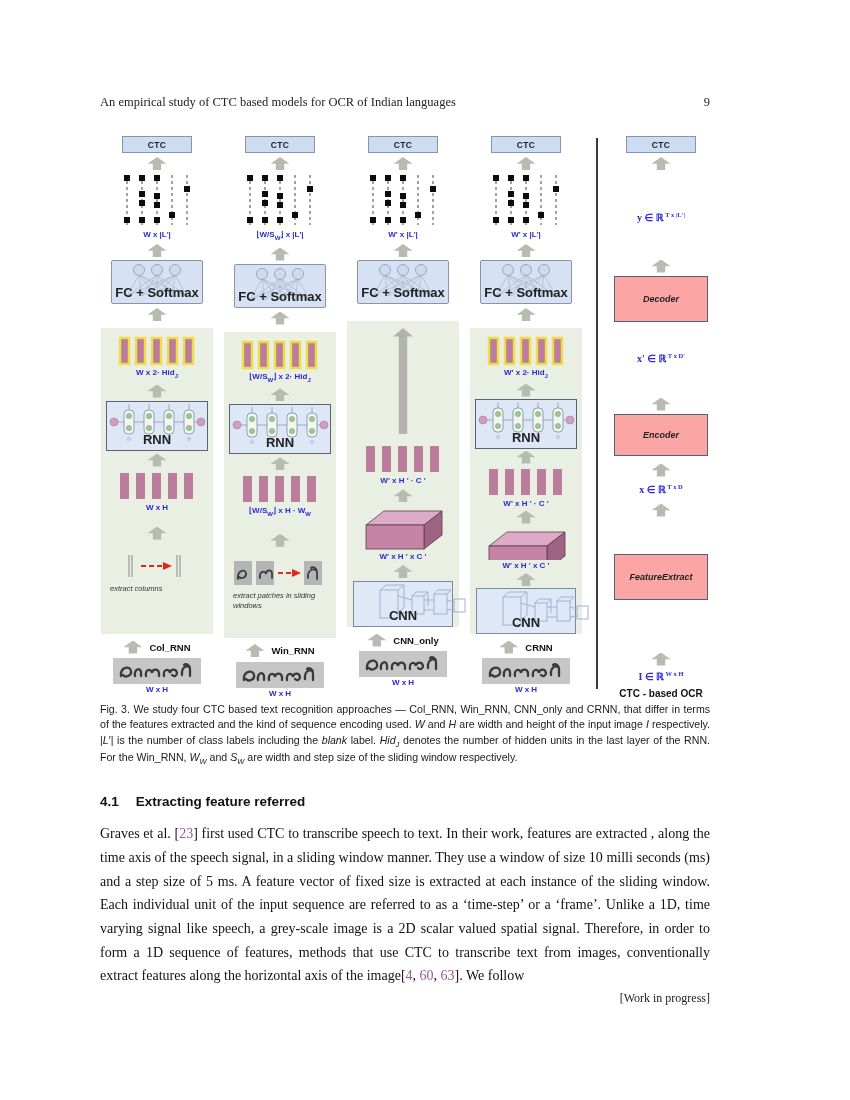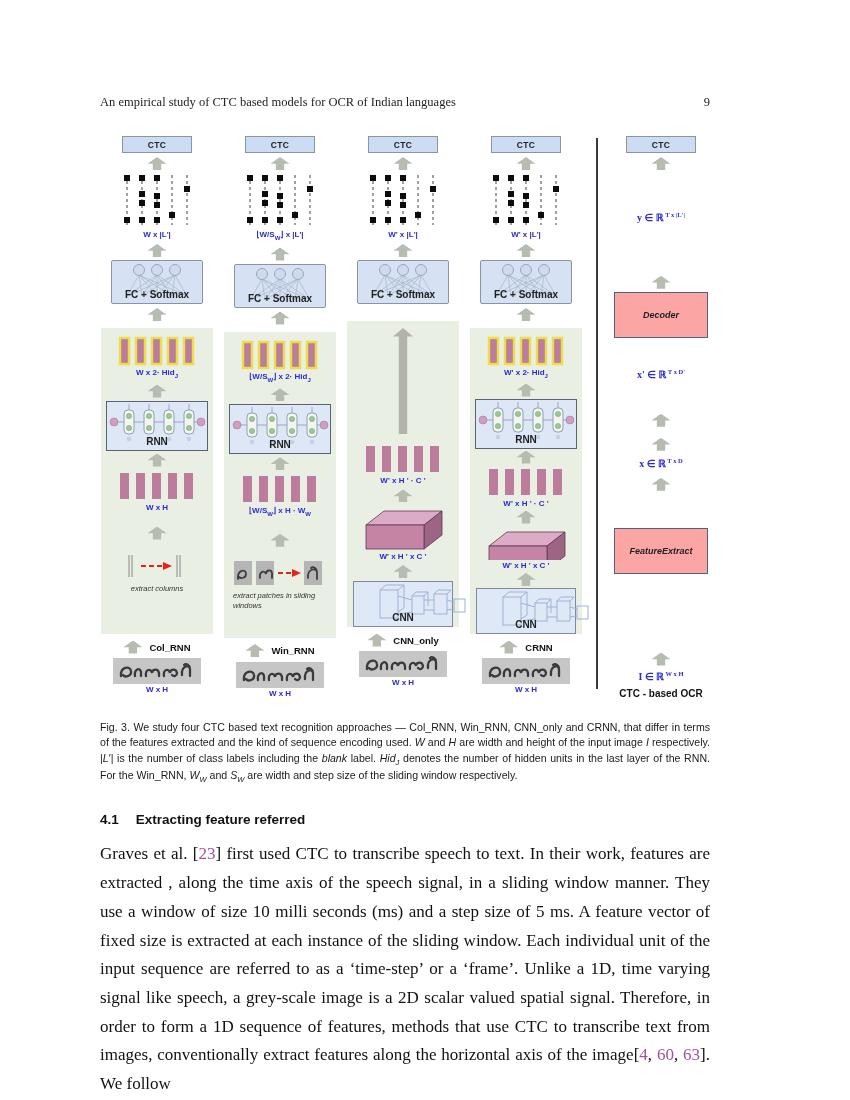--- a/index.html
+++ b/index.html
@@ -31,21 +31,21 @@
   .arrow-sp { margin:4px 0 3px 0; }
 
   .dim-label, .dim-label sub, .dim-label sup {
     font-family:"Liberation Sans",sans-serif; color:#2b2bd0; font-weight:bold; }
   .dim-label { font-size:8px; line-height:11px; text-align:center; }
   .dim-label sub { font-size:6px; }
 
   .fc-box { position:relative; width:92px; height:44px; background:#d6e1f3;
     border:1px solid #8b94a6; border-radius:2px; flex:none; }
   .box-tag { position:absolute; left:0; right:0; bottom:3px; text-align:center;
-    font-family:"Liberation Sans",sans-serif; font-weight:bold; font-size:10px; color:#222; }
+    font-family:"Liberation Sans",sans-serif; font-weight:bold; font-size:13px; color:#222; }
 
   .panel { width:112px; background:#e9efe2; margin-top:4px; height:306px;
     display:flex; flex-direction:column; align-items:center; padding-top:7px; flex:none; }
 
   .bars { flex:none; }
   .rnn-box { position:relative; width:102px; height:50px; background:#dde7f6;
     border:1px solid #5a6375; flex:none; }
   .cnn-box { position:relative; width:100px; height:46px; background:#dfe8f7;
     border:1px solid #7f8aa0; flex:none;padding-left:20px; }
 
@@ -61,28 +61,28 @@
   .math-label, .math-label sup { font-family:Liberation Serif, serif; color:#2b2bd0; }
   .math-label { font-size:10px; font-weight:bold; height:14px; }
   .math-label sup { font-size:6.5px; font-weight:bold; }
   .stage-box { position:relative; width:94px; background:#fca5a5; border:1px solid #55607a; flex:none;
     display:flex; align-items:center; justify-content:center; }
   .stage-box span { font-family:"Liberation Sans",sans-serif; font-weight:bold; font-style:italic;
     font-size:9px; color:#222; }
   .ocr-label { font-family:"Liberation Sans",sans-serif; font-weight:bold; font-size:10px; color:#111; }
 
   
-  .fig-caption { margin-top:21px; font-family:"Liberation Sans",sans-serif;
+  .fig-caption { margin-top:3px; font-family:"Liberation Sans",sans-serif;
     font-size:10.6px; line-height:1.48; color:#1a1a1a; text-align:justify; }
   .fig-caption sub { font-size:7.5px; }
 
   .section-heading { margin-top:27px; font-family:"Liberation Sans",sans-serif;
     font-weight:bold; font-size:13.5px; color:#111; display:flex; gap:17px; }
 
-  .body-par { margin-top:13px; font-size:17px; line-height:1.69; text-align:justify; color:#111; }
+  .body-par { margin-top:13px; font-size:14px; line-height:1.69; text-align:justify; color:#111; }
   .cite { color:#a0549e; cursor:pointer; }
 
   .footer-note { margin-top:3px; text-align:right; font-size:12px; color:#222; }
 </style>
 </head>
 <body>
 
 <div class="content">
 
   <div class="pg-header">
@@ -200,21 +200,21 @@
           <svg width="84" height="34">
             <g stroke="#8a8a8a" stroke-width="1">
                 <line x1="14" y1="5" x2="14" y2="27"></line>
                 <line x1="17" y1="5" x2="17" y2="27"></line>
                 <line x1="62" y1="5" x2="62" y2="27"></line>
                 <line x1="65" y1="5" x2="65" y2="27"></line>
               </g>
             <line x1="26" y1="16" x2="48" y2="16" stroke="#e2261a" stroke-width="1.8" stroke-dasharray="5,3"></line>
             <polygon points="48,12 57,16 48,20" fill="#e2261a"></polygon>
           </svg>
-          <div class="sketch-caption" style="text-align:center">extract columns</div>
+          <div class="sketch-caption" style="">extract columns</div>
         </div>
         <div class="name-row">
           <div class="arrow-up"></div>
           <span class="col-name">Col_RNN</span>
         </div>
         <svg class="word-img" width="88" height="26">
           <rect width="88" height="26" fill="#c6c6c6"></rect>
           <g stroke="#3a3a3a" stroke-width="2.3" fill="none" stroke-linecap="round">
             <path d="M8,18 C7,9 17,7 18,13 C19,18 12,20 10,17"></path>
             <path d="M22,18 C21,11 27,9 28,14 L28,18"></path>
@@ -616,20 +616,23 @@
         <div class="math-label"><span>y </span><span>∈ ℝ</span><sup> T x |L'|</sup></div>
         <div style="flex:1"></div>
         <div class="arrow-up arrow-sp"></div>
         <div class="stage-box" style="height:46px">
           <span>Decoder</span>
         </div>
         <div style="height:30px"></div>
         <div class="math-label"><span>x' </span><span>∈  ℝ</span><sup> T x D'</sup></div>
         <div style="height:28px"></div>
         <div class="arrow-up arrow-sp"></div>
+        <div class="stage-box" style="height:42px">
+          <span>Encoder</span>
+        </div>
         <div class="arrow-up" style="margin:8px 0 6px"></div>
         <div class="math-label"><span>x </span><span>∈  ℝ</span><sup> T x D</sup></div>
         <div class="arrow-up" style="margin:7px 0"></div>
         <div style="height:30px"></div>
         <div class="stage-box" style="height:46px">
           <span>FeatureExtract</span>
         </div>
         <div style="flex:1.6"></div>
         <div class="arrow-up" style="margin:4px 0"></div>
         <div class="math-label"><span>I </span><span>∈  ℝ</span><sup> W x H</sup></div>

